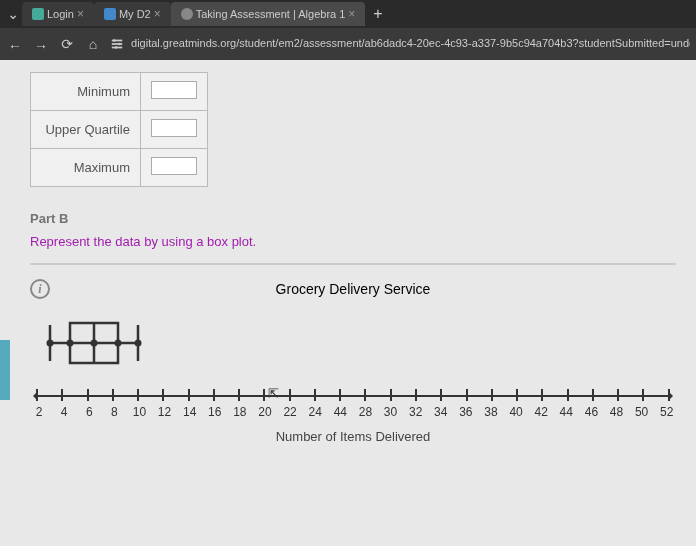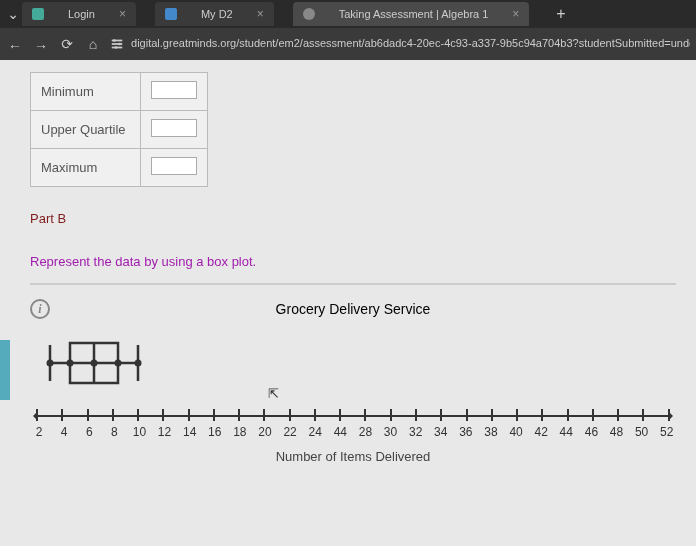--- a/index.html
+++ b/index.html
@@ -1,36 +1,36 @@
 <!DOCTYPE html>
 <html><head>
 <meta charset="utf-8">
 <style>
 *{margin:0;padding:0;box-sizing:border-box}
 body{font-family:Arial,sans-serif;background:#d8d8d8;overflow:hidden}
 .chrome{background:#2a2a2a;height:28px;display:flex;align-items:center;padding:0 4px}
-.tab{background:#3a3a3a;color:#ccc;font-size:11px;padding:5px 10px;display:flex;align-items:center;gap:24px;margin-right:19px;border-radius:4px 4px 0 0;position:relative}
+.tab{background:#3a3a3a;color:#ccc;font-size:11px;padding:5px 10px;display:flex;align-items:center;gap:3px;margin-right:0;border-radius:4px 4px 0 0;position:relative}
 .tab.active{background:#4a4a4a}
 .tab-close{color:#999;font-size:12px;cursor:pointer}
 .favicon{width:12px;height:12px;border-radius:2px}
 .fav-green{background:#4a9}
 .fav-blue{background:#48c}
 .fav-gray{background:#888;border-radius:50%}
 .new-tab{color:#ccc;font-size:16px;padding:0 8px;cursor:pointer}
 .nav{background:#3a3a3a;height:32px;display:flex;align-items:center;padding:0 6px;gap:8px}
 .nav-btn{color:#ccc;font-size:14px;cursor:pointer;width:18px;text-align:center}
 .url{color:#ccc;font-size:11px;flex:1;white-space:nowrap;overflow:hidden}
 .url-icon{width:14px;height:14px;display:inline-block;vertical-align:middle;margin-right:4px}
 .content{background:#e8e8e8;padding:12px 20px 0 30px;height:486px;position:relative}
 .accent{position:absolute;left:0;top:280px;width:10px;height:60px;background:#5ab}
 .stats{border-collapse:collapse;margin-bottom:24px}
 .stats td{border:1px solid #bbb;padding:8px 10px;font-size:13px;color:#555;background:#f0f0f0}
-.stats td:first-child{text-align:left;width:110px}
+.stats td:first-child{text-align:right;width:110px}
 .stat-input{width:46px;height:18px;border:1px solid #aaa;background:#fff;display:inline-block}
-.part-label{font-size:13px;font-weight:normal;color:#7f1d1d;margin-bottom:28px}
+.part-label{font-size:13px;font-weight:bold;color:#737373;margin-bottom:8px}
 .part-desc{font-size:13px;color:#a21caf;margin-bottom:14px}
 .chart-box{border-top:2px solid #ccc;padding-top:14px;position:relative}
 .info-icon{width:20px;height:20px;border:2px solid #888;border-radius:50%;display:flex;align-items:center;justify-content:center;color:#888;font-size:12px;font-style:italic;font-family:serif;font-weight:bold;margin-bottom:6px}
 .chart-title{text-align:center;font-size:14px;color:#000000;margin:-24px 0 18px 0}
 .boxplot{margin:0 0 20px 14px}
 .axis-wrap{position:relative;margin:0 6px}
 .axis-line{height:2px;background:#333;position:relative}
 .axis-line::before,.axis-line::after{content:'';position:absolute;top:-4px;border:5px solid transparent}
 .axis-line::before{left:-8px;border-right-color:#333}
 .axis-line::after{right:-8px;border-left-color:#333}

